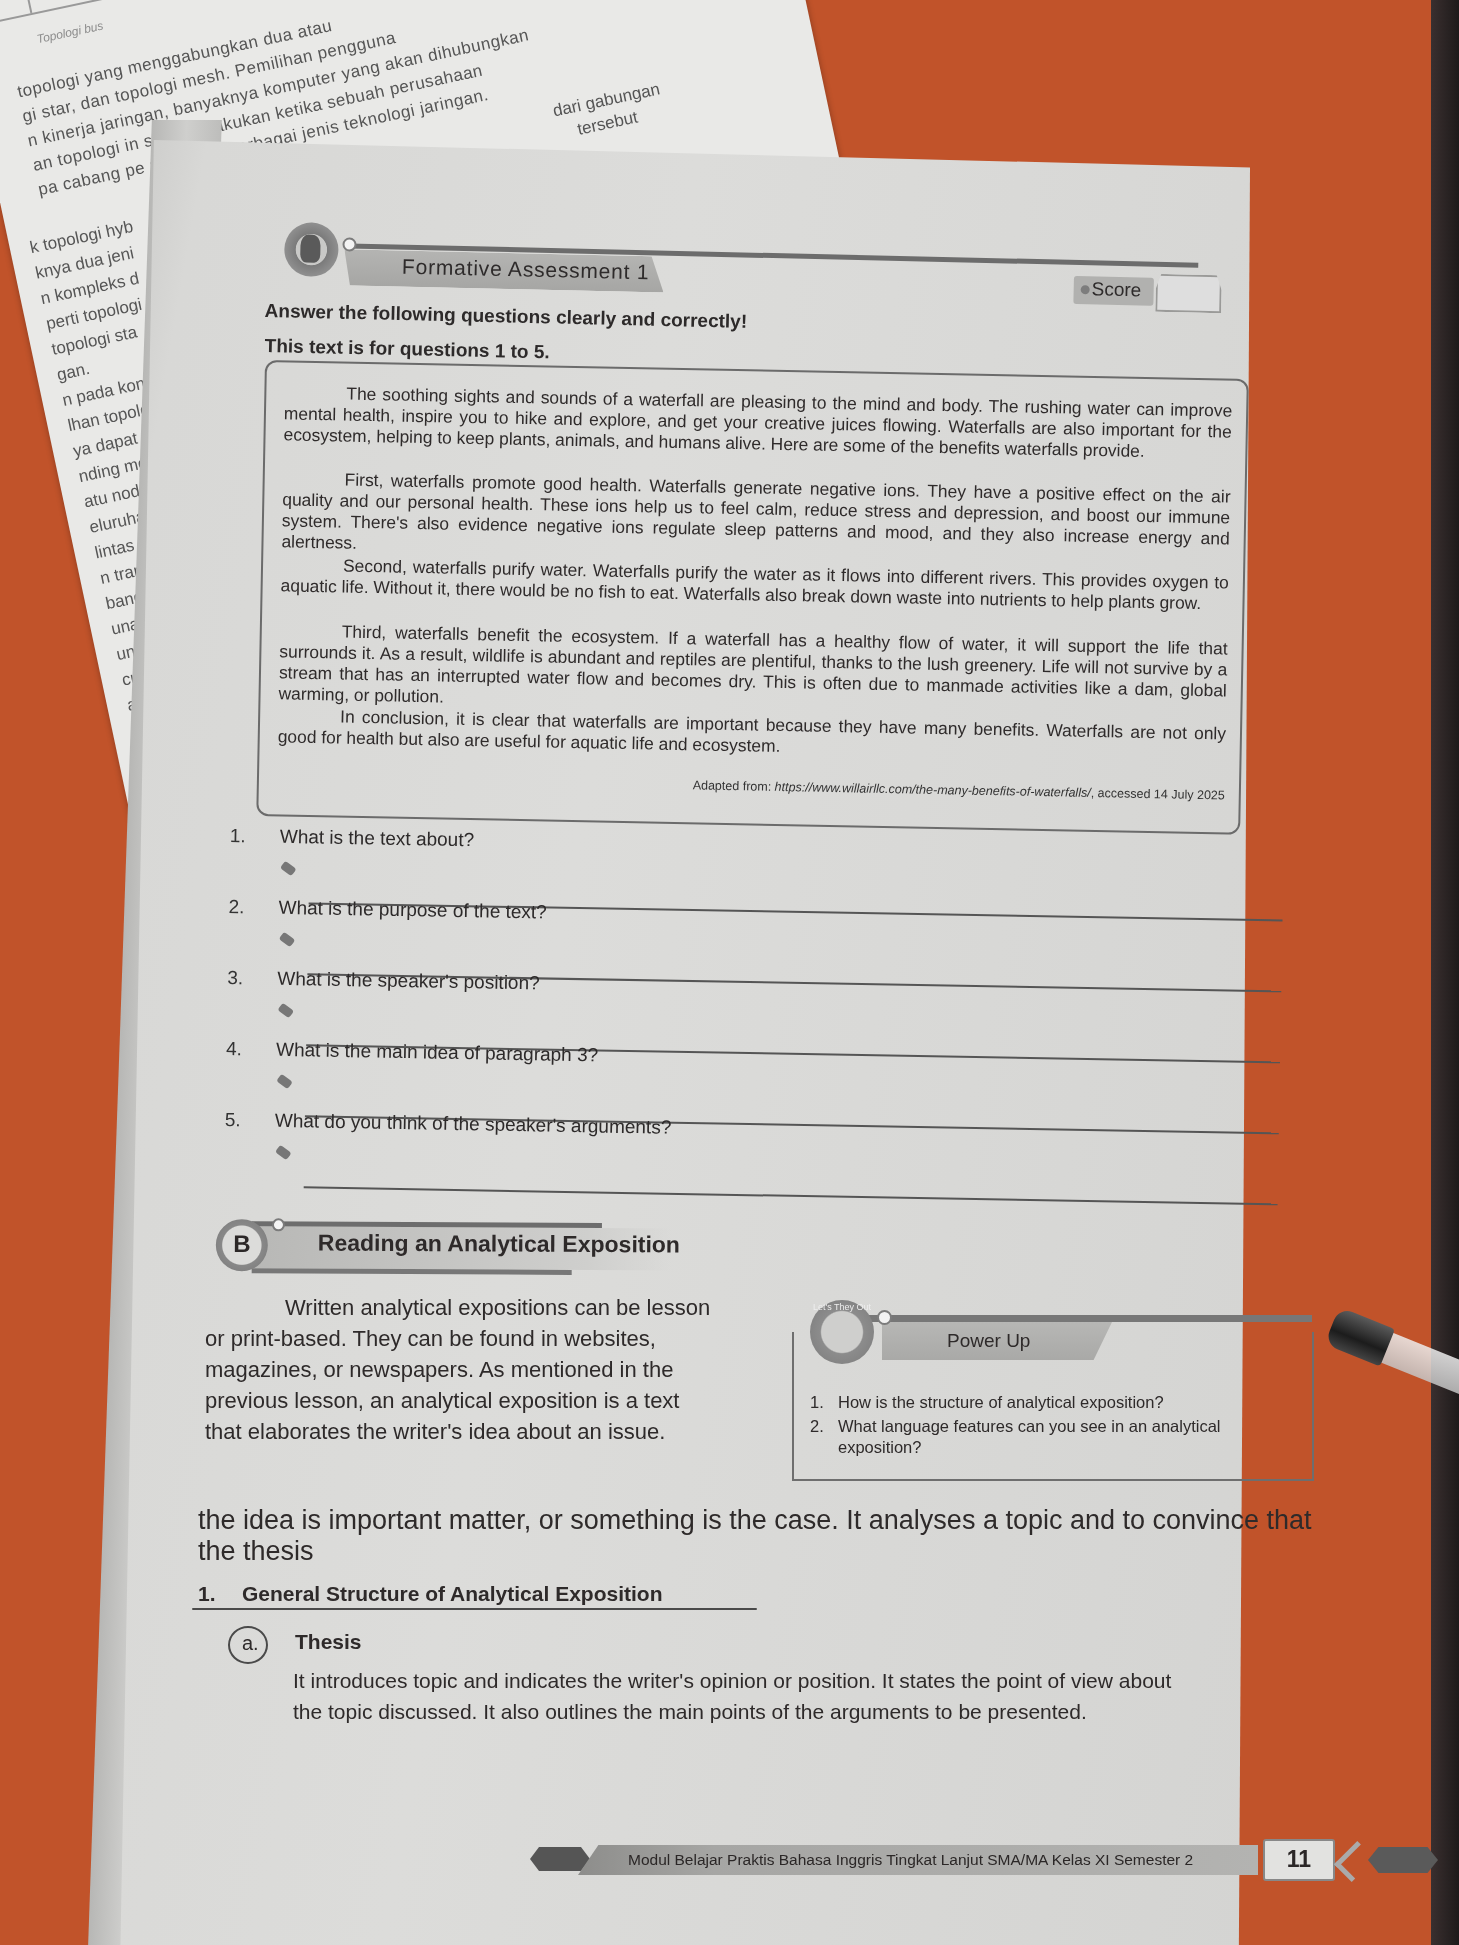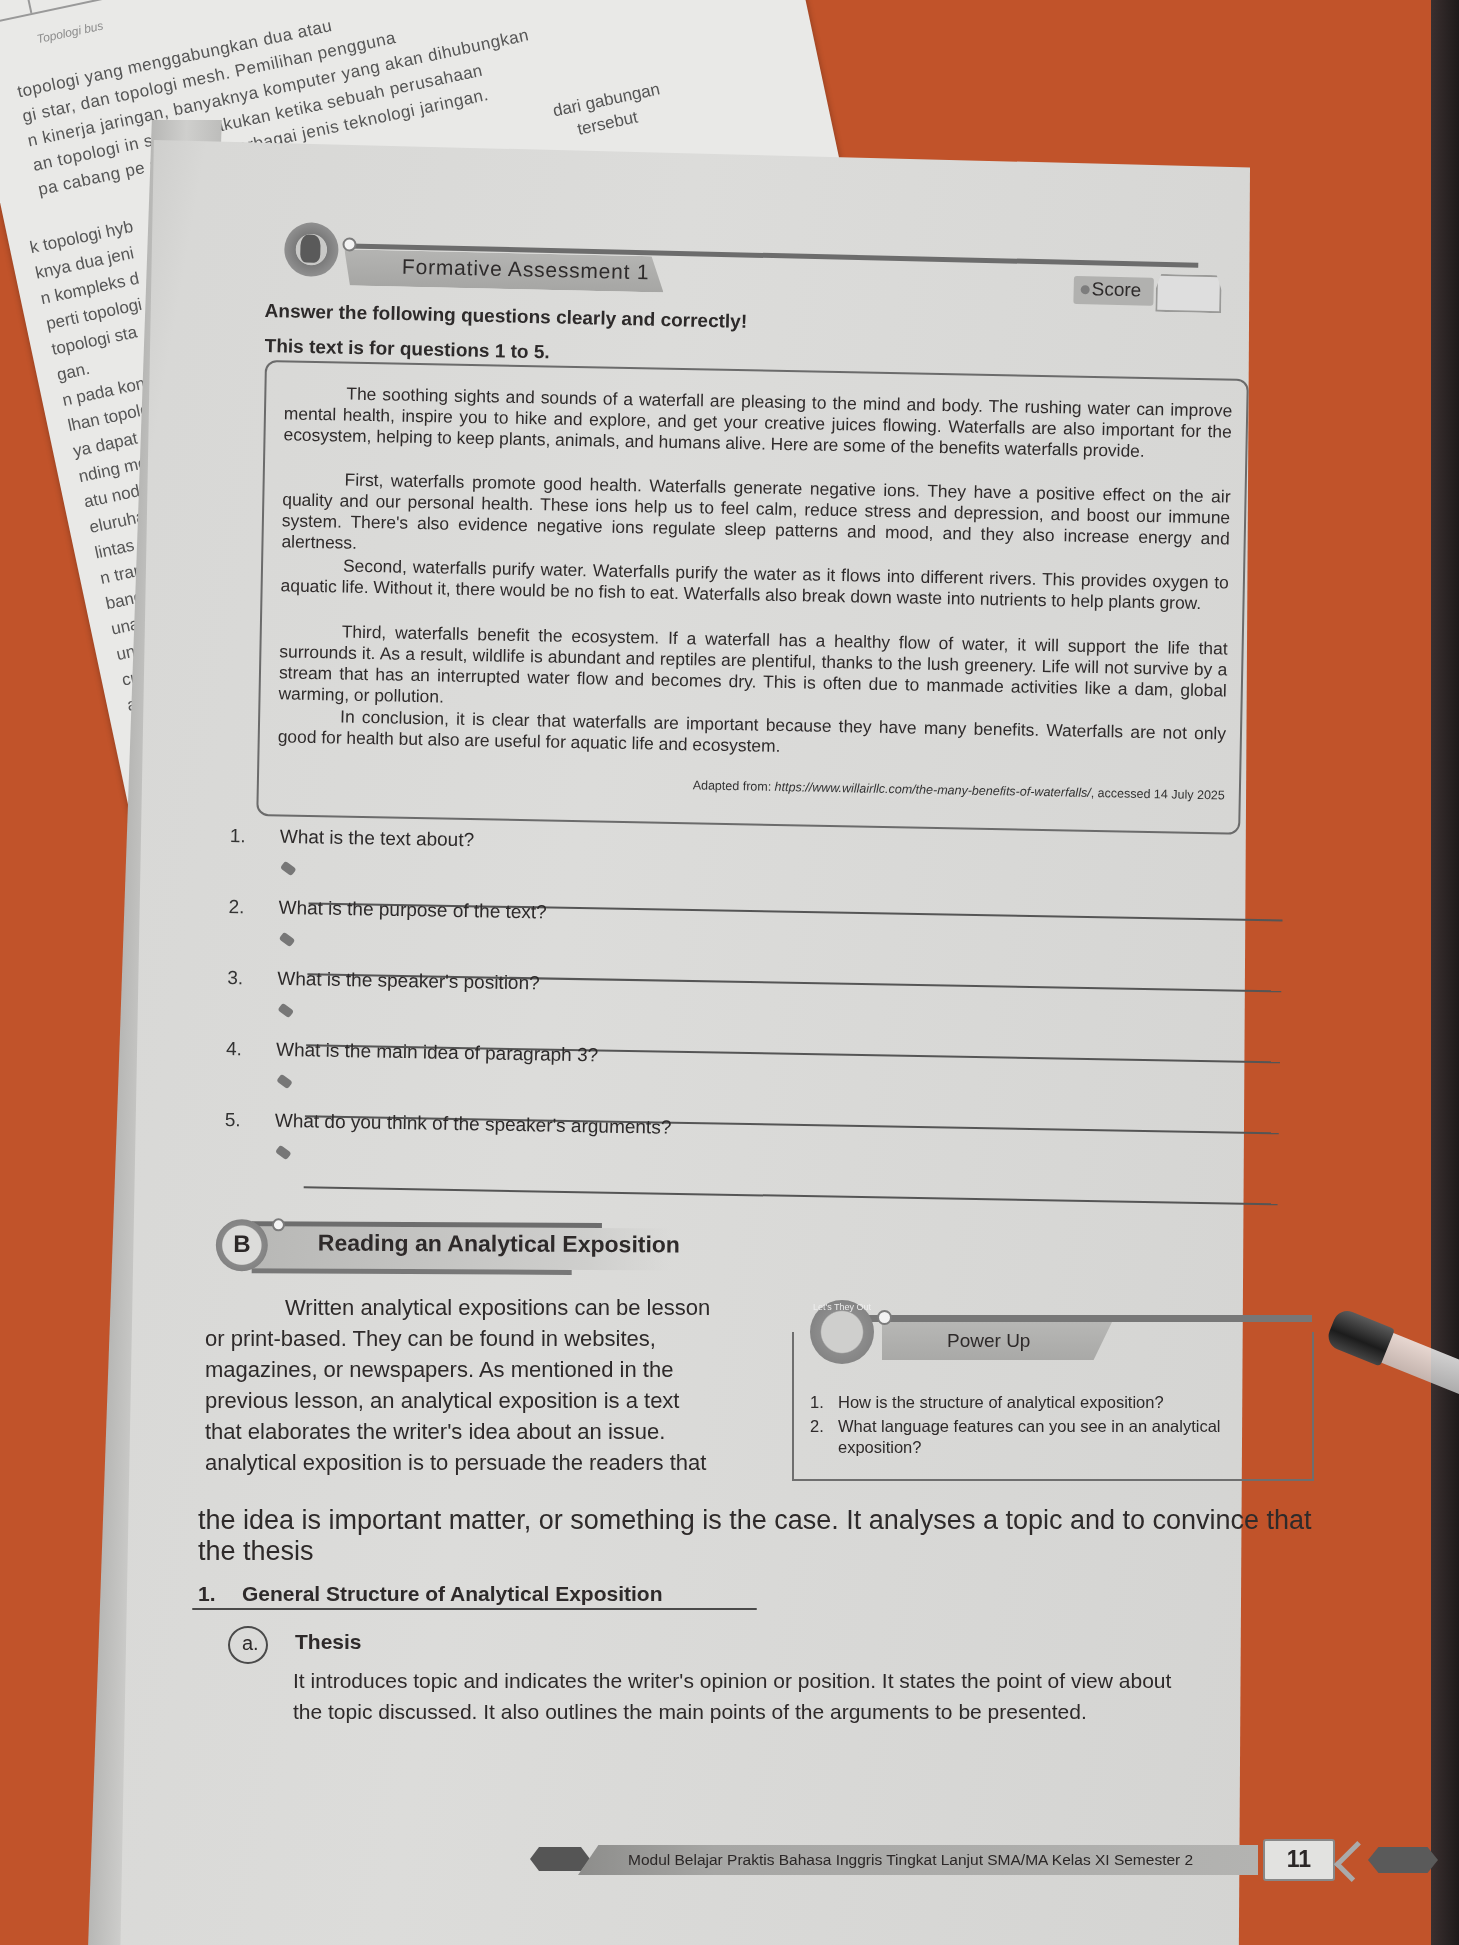--- a/index.html
+++ b/index.html
@@ -270,21 +270,20 @@
     <div class="dot"></div>
     <div class="title">Reading an Analytical Exposition</div>
   </div>
 
   <div class="intro">
     <div><span class="indent"></span><span>Written analytical expositions can be lesson</span></div>
     <div>or print-based. They can be found in websites,</div>
     <div>magazines, or newspapers. As mentioned in the</div>
     <div>previous lesson, an analytical exposition is a text</div>
     <div>that elaborates the writer's idea about an issue.</div>
-    <div>analytical exposition is to persuade the readers that</div>
   </div>
   <div class="intro-cont">
     <div>the idea is important matter, or something is the case. It analyses a topic and to convince that the thesis</div>
   </div>
 
   <div class="powerup">
     <div class="frame"></div>
     <div class="rail"></div>
     <div class="band"></div>
     <div class="badge"></div>

